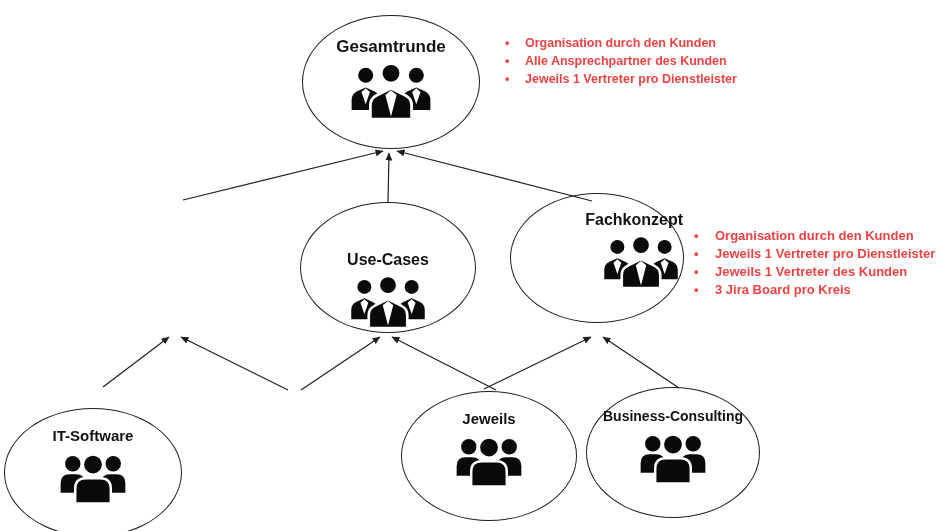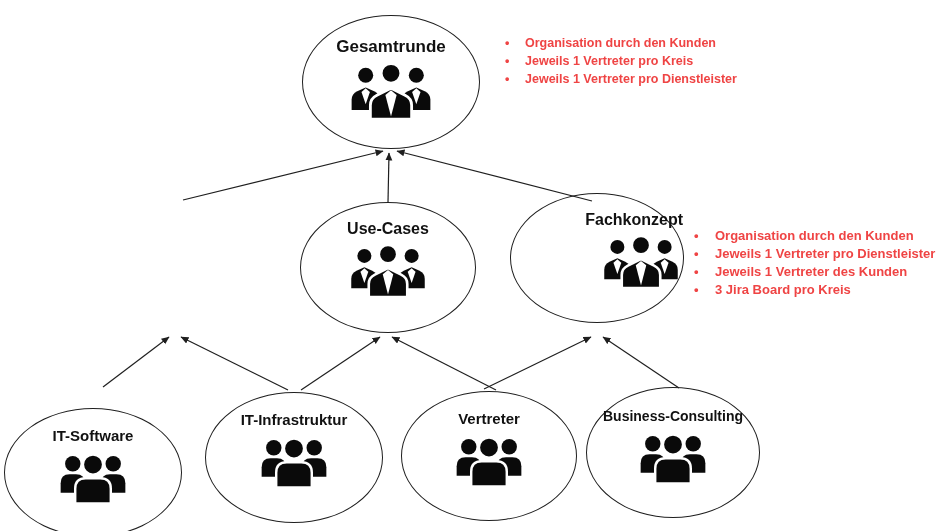--- a/index.html
+++ b/index.html
@@ -6,21 +6,21 @@
   .canvas{position:relative;width:943px;height:531px;background:#ffffff;
           font-family:"Liberation Sans",sans-serif;overflow:hidden;}
   .edges{position:absolute;left:0;top:0;width:943px;height:531px;z-index:3;pointer-events:none;}
   .node{position:absolute;z-index:1;border:1.4px solid #1f1f1f;border-radius:50%;
         background:#ffffff;box-sizing:border-box;display:flex;flex-direction:column;
         align-items:center;}
   .node-label{font-weight:700;color:#111111;white-space:nowrap;letter-spacing:0;}
   .n-gesamtrunde{left:302px;top:15px;width:178px;height:134px;padding-top:21px;}
   .n-gesamtrunde .node-label{font-size:17px;}
   .n-devops{left:88px;top:204px;width:174px;height:130px;padding-top:17px;}
-  .n-usecases{left:300px;top:202px;width:176px;height:131px;padding-top:17px;}
+  .n-usecases{left:300px;top:202px;width:176px;height:131px;padding-top:17px;justify-content:flex-end;}
   .n-fachkonzept{left:510px;top:193px;width:174px;height:130px;padding-top:17px;align-items:flex-end;}
   .n-devops .node-label,.n-usecases .node-label,.n-fachkonzept .node-label{font-size:16px;}
   .n-itsoftware{left:4px;top:408px;width:178px;height:129px;padding-top:18px;}
   .n-itinfrastruktur{left:205px;top:392px;width:178px;height:131px;padding-top:18px;}
   .n-hardware{left:401px;top:391px;width:176px;height:130px;padding-top:18px;}
   .n-bconsulting{left:586px;top:387px;width:174px;height:131px;padding-top:20px;}
   .n-itsoftware .node-label,.n-itinfrastruktur .node-label,.n-hardware .node-label{font-size:15px;}
   .n-bconsulting .node-label{font-size:14px;}
   .node-icon{margin-top:6px;}
   .notes{position:absolute;z-index:2;}
@@ -114,36 +114,23 @@
         <circle cx="23" cy="17" r="9.5"></circle>
         <path d="M8,53 V41 Q8,30 19,30 H27 Q38,30 38,41 V53 Z"></path>
         <circle cx="73" cy="17" r="9.5"></circle>
         <path d="M58,53 V41 Q58,30 69,30 H77 Q88,30 88,41 V53 Z"></path>
         <circle cx="48" cy="18" r="12.5" stroke="#ffffff" stroke-width="3"></circle>
         <path d="M26,66 V48 Q26,35 39,35 H57 Q70,35 70,48 V66 Z" stroke="#ffffff" stroke-width="3"></path>
       </g>
     </svg>
   </div>
 
-  <div class="node n-itinfrastruktur">
-    <div class="node-label">IT-Infrastruktur</div>
-    <svg class="node-icon" width="78" height="55" viewBox="0 0 96 68">
-      <g fill="#0a0a0a">
-        <circle cx="23" cy="17" r="9.5"></circle>
-        <path d="M8,53 V41 Q8,30 19,30 H27 Q38,30 38,41 V53 Z"></path>
-        <circle cx="73" cy="17" r="9.5"></circle>
-        <path d="M58,53 V41 Q58,30 69,30 H77 Q88,30 88,41 V53 Z"></path>
-        <circle cx="48" cy="18" r="12.5" stroke="#ffffff" stroke-width="3"></circle>
-        <path d="M26,66 V48 Q26,35 39,35 H57 Q70,35 70,48 V66 Z" stroke="#ffffff" stroke-width="3"></path>
-      </g>
-    </svg>
-  </div>
 
   <div class="node n-hardware">
-    <div class="node-label">Vertreter</div>
+    <div class="node-label">Jeweils</div>
     <svg class="node-icon" width="78" height="55" viewBox="0 0 96 68">
       <g fill="#0a0a0a">
         <circle cx="23" cy="17" r="9.5"></circle>
         <path d="M8,53 V41 Q8,30 19,30 H27 Q38,30 38,41 V53 Z"></path>
         <circle cx="73" cy="17" r="9.5"></circle>
         <path d="M58,53 V41 Q58,30 69,30 H77 Q88,30 88,41 V53 Z"></path>
         <circle cx="48" cy="18" r="12.5" stroke="#ffffff" stroke-width="3"></circle>
         <path d="M26,66 V48 Q26,35 39,35 H57 Q70,35 70,48 V66 Z" stroke="#ffffff" stroke-width="3"></path>
       </g>
     </svg>
@@ -162,21 +149,21 @@
       </g>
     </svg>
   </div>
 
   <div class="notes notes-top">
     <ul>
       <li>
           <span>Organisation durch den Kunden</span>
         </li>
       <li>
-          <span>Jeweils 1 Vertreter pro Kreis</span>
+          <span>Alle Ansprechpartner des Kunden</span>
         </li>
       <li>
           <span>Jeweils 1 Vertreter pro Dienstleister</span>
         </li>
     </ul>
   </div>
 
   <div class="notes notes-mid">
     <ul>
       <li>

